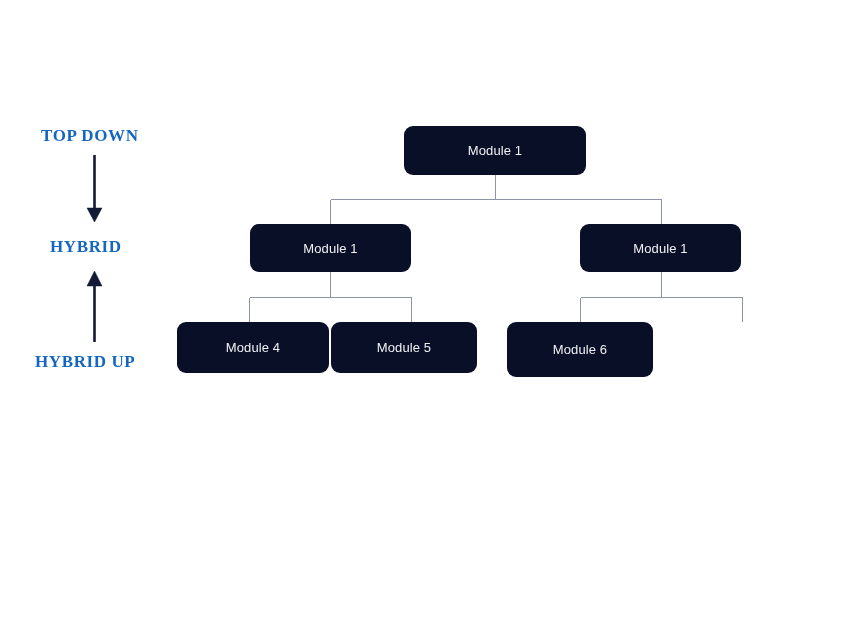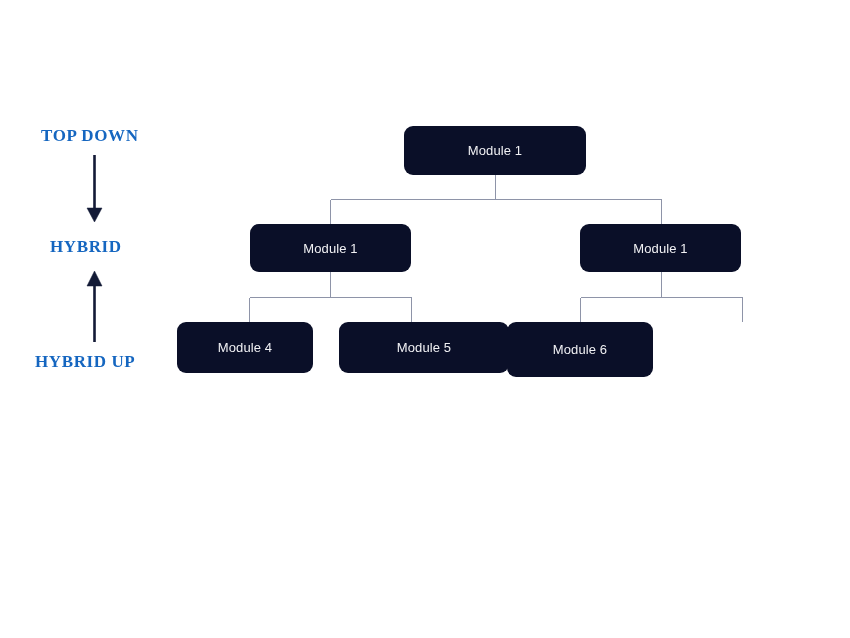--- a/index.html
+++ b/index.html
@@ -45,22 +45,22 @@
     font-size: 13px;
     font-weight: 400;
     letter-spacing: 0.1px;
     line-height: 1;
     white-space: nowrap;
   }
 
   #module-1 { left: 404px; top: 126px; width: 182px; height: 49px; }
   #module-2 { left: 250px; top: 224px; width: 161px; height: 48px; }
   #module-3 { left: 580px; top: 224px; width: 161px; height: 48px; }
-  #module-4 { left: 177px; top: 322px; width: 136px; height: 51px; }
-  #module-5 { left: 339px; top: 322px; width: 170px; height: 51px; }
+  #module-4 { left: 177px; top: 322px; width: 152px; height: 51px; }
+  #module-5 { left: 331px; top: 322px; width: 146px; height: 51px; }
   #module-6 { left: 507px; top: 322px; width: 146px; height: 55px; }
   #module-7 { left: 669px; top: 322px; width: 146px; height: 51px; }
 
   
   .legend-label {
     position: absolute;
     color: #1566c0;
     font-family: "Liberation Serif", serif;
     font-weight: bold;
     font-size: 17px;

